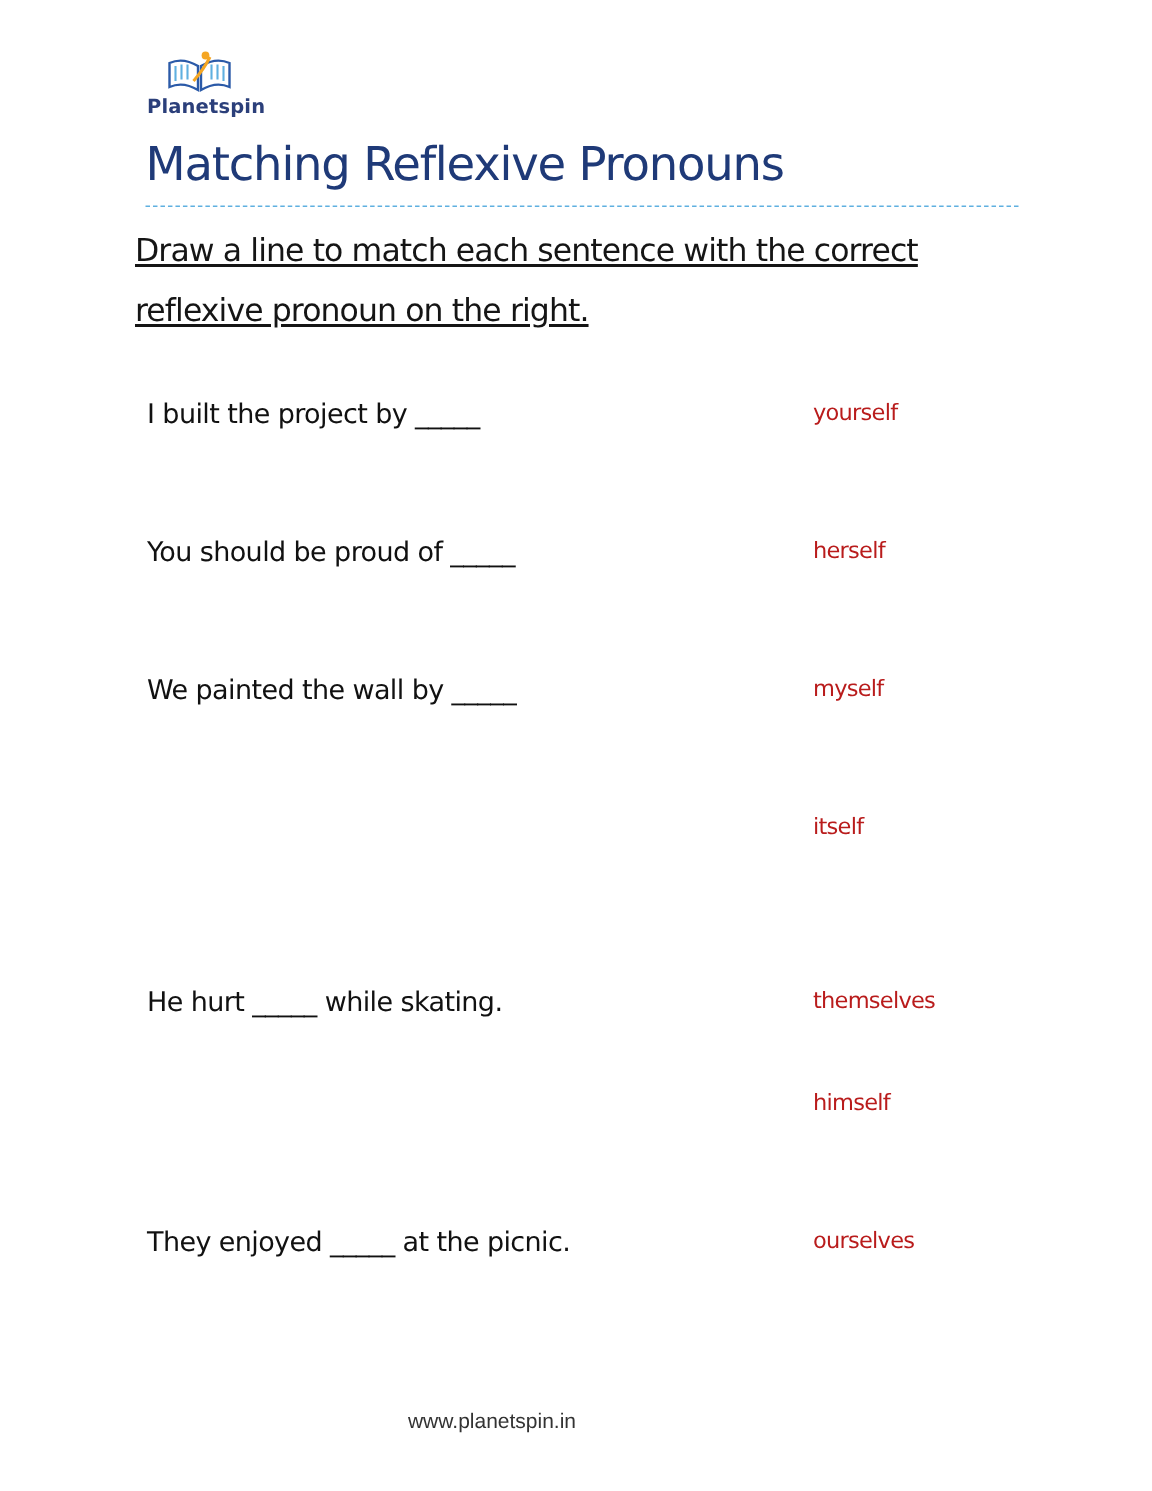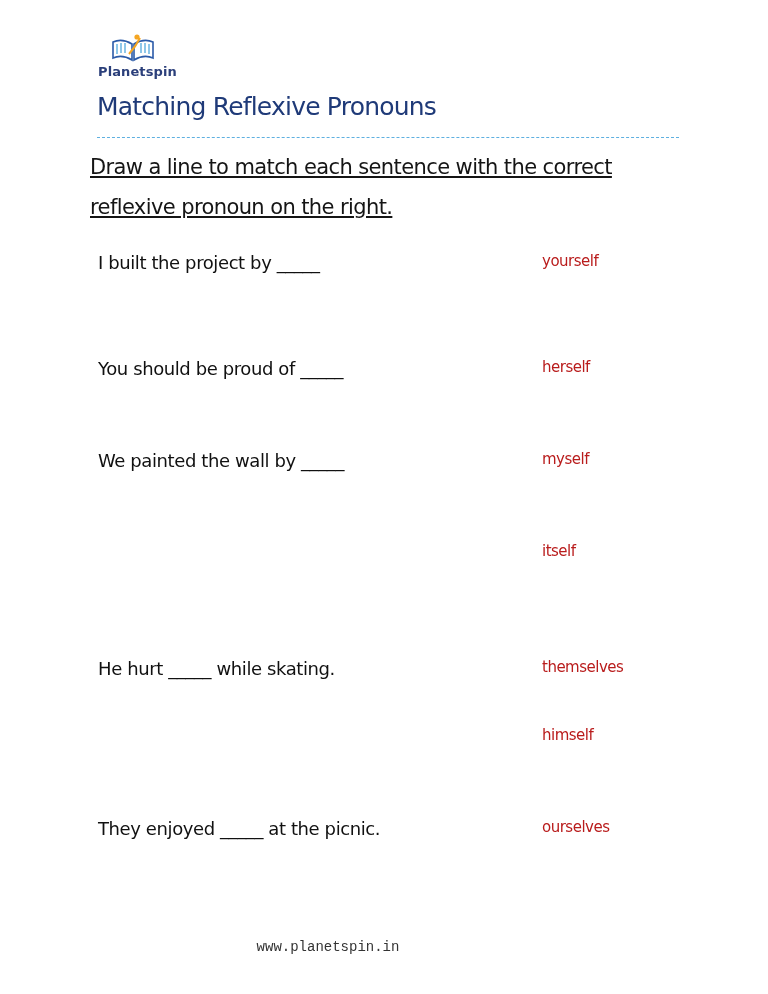--- a/index.html
+++ b/index.html
@@ -11,21 +11,21 @@
     }
     .logo { position: absolute; left: 98px; top: 32px; width: 72px; height: 50px; }
     .logo svg { position: absolute; left: 12px; top: 0; }
     .logo-text {
       position: absolute; left: 0; top: 32px;
       font-size: 13px; font-weight: bold; color: #2b3f7a;
       font-family: "DejaVu Sans", sans-serif; letter-spacing: 0.1px;
     }
     .title {
       position: absolute; left: 97px; top: 92px;
-      font-size: 25px; color: #1f3a78; letter-spacing: -0.8px;
+      font-size: 31px; color: #1f3a78; letter-spacing: -0.8px;
       font-family: "DejaVu Sans", sans-serif;
     }
     .title-rule {
       position: absolute; left: 97px; top: 137px; width: 582px;
       border-top: 1px dashed #5fb0e0;
     }
     .instructions {
       position: absolute; left: 90px; top: 147px; width: 600px;
       font-size: 21px; line-height: 40px; color: #151515;
       font-family: "DejaVu Sans", sans-serif; letter-spacing: -0.6px; text-decoration: underline;
@@ -36,21 +36,21 @@
       font-size: 18px; color: #111; letter-spacing: -0.4px;
       font-family: "DejaVu Sans", sans-serif;
     }
     .pronoun {
       position: absolute; left: 542px; top: 0;
       font-size: 15px; color: #b91c1c; letter-spacing: -0.5px;
       font-family: "DejaVu Sans", sans-serif;
     }
     .footer {
       position: absolute; left: 0; width: 656px; top: 939px; text-align: center;
-      font-size: 14px; color: #333; font-family: Liberation Mono, monospace;
+      font-size: 14px; color: #333; font-family: Liberation Sans, sans-serif;
     }
   </style>
 </head>
 <body>
 
 <div class="logo">
   <svg width="46" height="30" viewBox="0 0 46 30">
     <path d="M3 26 L3 10 Q12 6 22 12 L22 28 Q12 22 3 26 Z" fill="none" stroke="#2b5aa8" stroke-width="1.6"></path>
     <path d="M43 26 L43 10 Q34 6 24 12 L24 28 Q34 22 43 26 Z" fill="none" stroke="#2b5aa8" stroke-width="1.6"></path>
     <path d="M7 22 L7 12 M11 21 L11 11 M15 21 L15 11 M31 21 L31 11 M35 21 L35 11 M39 22 L39 12" stroke="#5fb0e0" stroke-width="1.4"></path>
@@ -58,21 +58,21 @@
     <circle cx="27" cy="5" r="2.6" fill="#f5a623"></circle>
   </svg>
   <div class="logo-text">Planetspin</div>
 </div>
 
 <div class="title">Matching Reflexive Pronouns</div>
 <div class="title-rule"></div>
 
 <div class="instructions">Draw a line to match each sentence with the correct reflexive pronoun on the right.</div>
 
-<div class="row" style="top:252px;text-align:center;">
+<div class="row" style="top:266px;text-align:center;">
   <span class="sentence">I built the project by _____</span>
   <span class="pronoun">yourself</span>
 </div>
 <div class="row" style="top:358px;">
   <span class="sentence">You should be proud of _____</span>
   <span class="pronoun">herself</span>
 </div>
 <div class="row" style="top:450px;text-align:right;">
   <span class="sentence">We painted the wall by _____</span>
   <span class="pronoun">myself</span>

